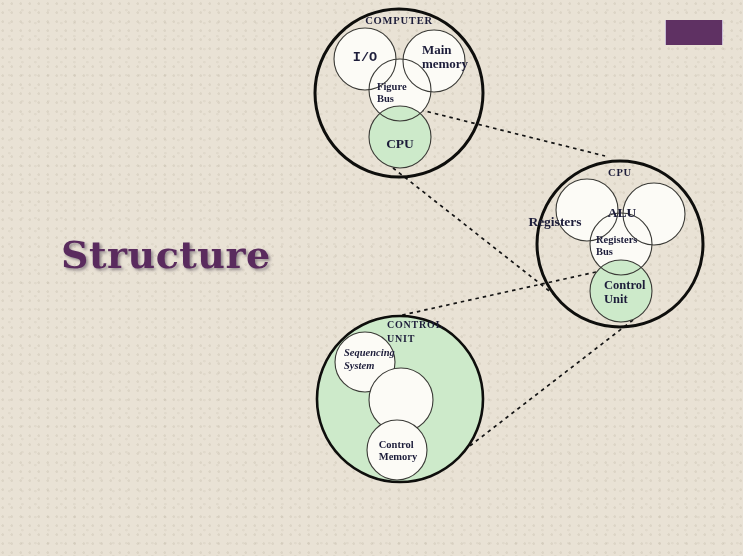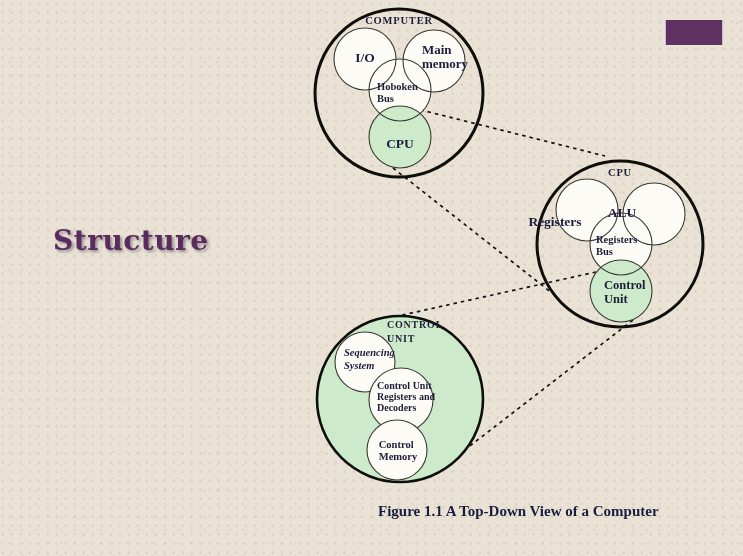--- a/index.html
+++ b/index.html
@@ -13,23 +13,23 @@
     background-size:9px 9px, 13px 13px;
     overflow:hidden;
     font-family:"Liberation Serif", serif;
   }
   .accent-bar {
     position:absolute; left:665px; top:20px; width:56px; height:25px;
     background:#5f3163;
     border-left:1px solid #c9bcd6; border-right:1px solid #c9bcd6;
   }
   .title {
-    position:absolute; left:53px; top:224px; margin:0;
+    position:absolute; left:53px; top:224px; margin:8px;
     font-family:"DejaVu Serif", serif; font-weight:bold;
-    font-size:28px; letter-spacing:0.5px; color:#5a2b5e;
+    font-size:38px; letter-spacing:0.5px; color:#5a2b5e;
     text-shadow:2px 2px 3px rgba(105,95,105,0.65);
   }
   .diagram-svg { position:absolute; left:0; top:0; }
   .lbl {
     position:absolute; color:#1d1d3a; font-weight:bold;
     white-space:nowrap; line-height:1.08;
   }
   .lbl.center { transform:translate(-50%,-50%); }
   .lbl span { display:block; }
   .caps { letter-spacing:0.8px; }
@@ -106,29 +106,29 @@
     <g>
       <circle class="big-ring-green" cx="400" cy="399" r="83" fill="#cdeaca"></circle>
       <circle class="wcircle" cx="365" cy="362" r="30"></circle>
       <circle class="wcircle" cx="401" cy="400" r="32"></circle>
       <circle class="wcircle" cx="397" cy="450" r="30"></circle>
     </g>
   </svg>
 
   <div class="lbl center caps fs11" style="left:399px; top:21px;">COMPUTER</div>
 
-  <div class="lbl center fs13" style="left:365px; top:58px;">I/O</div>
+  <div class="lbl center fs13" style="left:365px; top:58px;font-family:Liberation Mono, monospace;">I/O</div>
 
   <div class="lbl center fsmain" style="left:434px; top:57px;">
     <span>Main</span>
     <span>memory</span>
   </div>
 
   <div class="lbl fs11" style="left:377px; top:81px;">
-    <span>Hoboken</span>
+    <span>Figure</span>
     <span>Bus</span>
   </div>
 
   <div class="lbl center fs13" style="left:400px; top:144px;">CPU</div>
 
   <div class="lbl center caps fs11" style="left:620px; top:173px;">CPU</div>
 
   <div class="lbl center fs13" style="left:555px; top:210px;margin-top:12px;">Registers</div>
 
   <div class="lbl center fs13" style="left:622px; top:213px;">ALU</div>
@@ -146,27 +146,21 @@
   <div class="lbl caps fs10h" style="left:387px; top:318px;">
     <span>CONTROL</span>
     <span>UNIT</span>
   </div>
 
   <div class="lbl fsseq" style="left:344px; top:347px;">
     <span>Sequencing</span>
     <span>System</span>
   </div>
 
-  <div class="lbl fs10" style="left:377px; top:381px;">
-    <span>Control Unit</span>
-    <span>Registers and</span>
-    <span>Decoders</span>
-  </div>
 
   <div class="lbl center fscmem" style="left:398px; top:450px;">
     <span>Control</span>
     <span>Memory</span>
   </div>
 
-  <div class="caption">Figure 1.1  A Top-Down View of a Computer</div>
 
 
 </div>
 
 </body></html>

